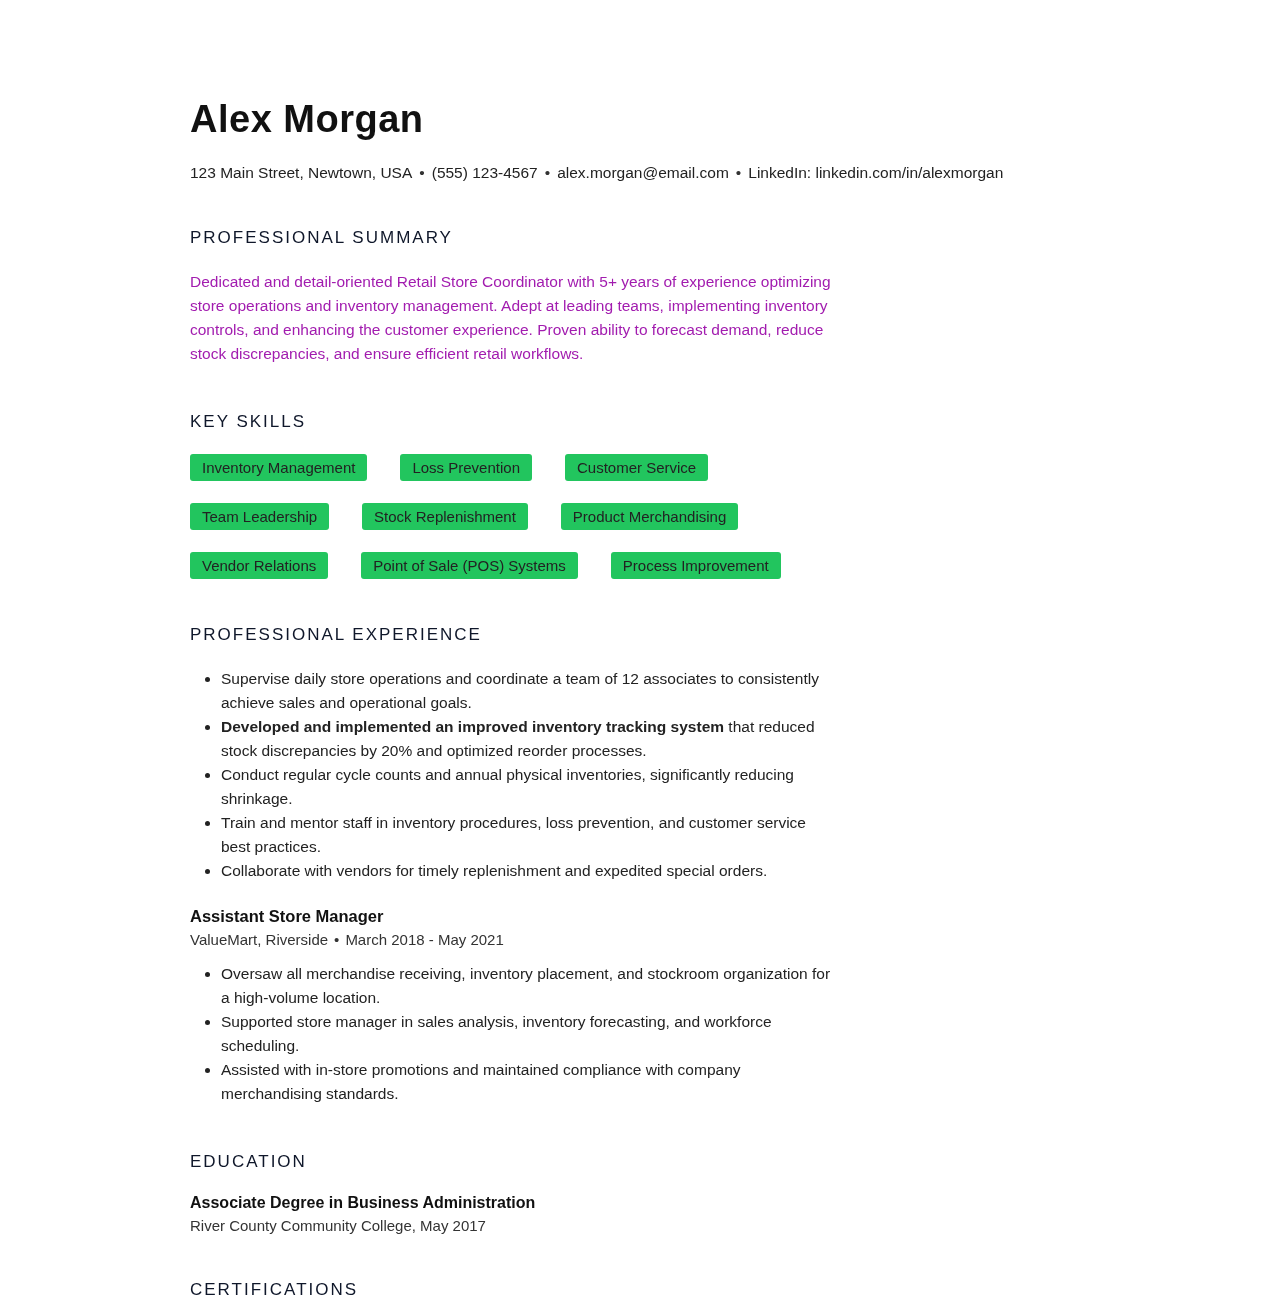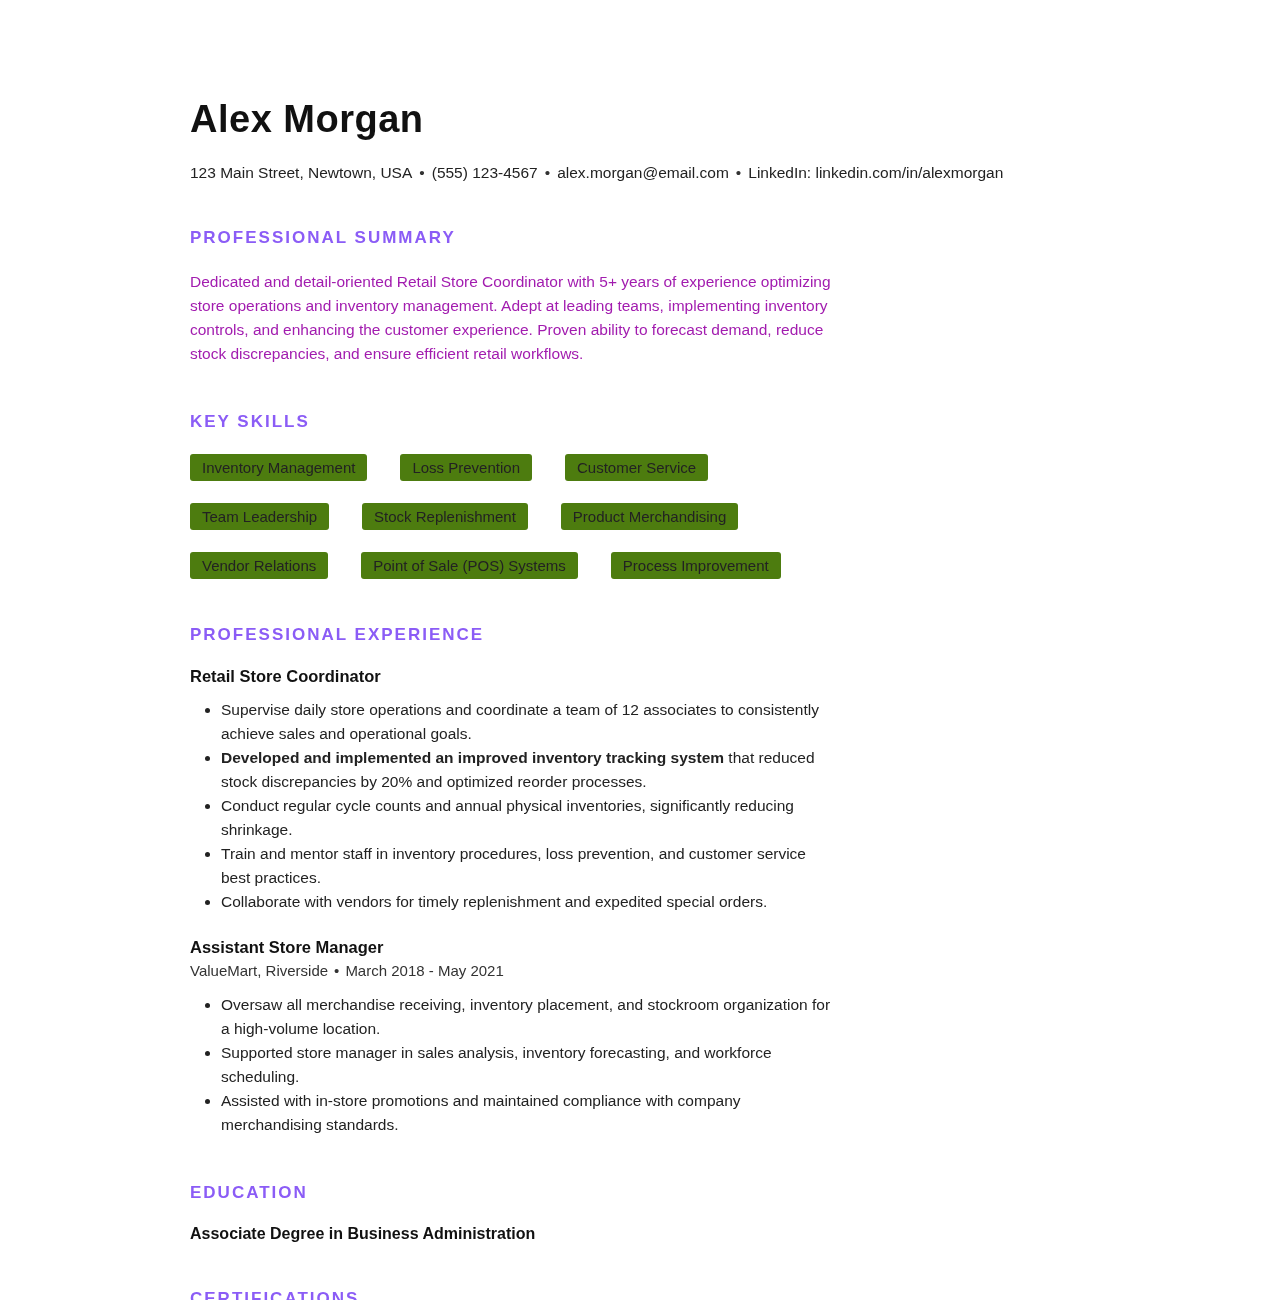--- a/index.html
+++ b/index.html
@@ -32,39 +32,39 @@
       white-space: nowrap;
       text-align: center;
     }
     .contact .sep {
       display: inline-block;
       padding: 0 7px;
       color: #333333;
     }
     h2.section-title {
       font-size: 17px;
-      font-weight: bold;
+      font-weight: normal;
       letter-spacing: 2px;
-      color: #8b5cf6;
+      color: #0f172a;
       margin: 46px 0 22px 0;
     }
     p.body-text {
       font-size: 15.5px;
       line-height: 24px;
       margin: 0;
       color: #a21caf;
     }
     .skills {
       display: flex;
       flex-wrap: wrap;
       gap: 22px 33px;
       margin-top: 20px;
     }
     .skill-tag {
-      background: #4d7c0f;
+      background: #22c55e;
       border-radius: 3px;
       padding: 5px 12px;
       font-size: 15px;
       color: #222222;
       white-space: nowrap;
     }
     .job + .job {
       margin-top: 24px;
     }
     .job-title {
@@ -135,21 +135,20 @@
     <span class="skill-tag">Stock Replenishment</span>
     <span class="skill-tag">Product Merchandising</span>
     <span class="skill-tag">Vendor Relations</span>
     <span class="skill-tag">Point of Sale (POS) Systems</span>
     <span class="skill-tag">Process Improvement</span>
   </div>
 
   <h2 class="section-title">PROFESSIONAL EXPERIENCE</h2>
 
   <div class="job">
-    <h3 class="job-title">Retail Store Coordinator</h3>
     <ul class="bullets">
       <li><span class="b"></span><span>Supervise daily store operations and coordinate a team of 12 associates to consistently achieve sales and operational goals.</span></li>
       <li><span class="b">Developed and implemented an improved inventory tracking system</span><span> that reduced stock discrepancies by 20% and optimized reorder processes.</span></li>
       <li><span class="b"></span><span>Conduct regular cycle counts and annual physical inventories, significantly reducing shrinkage.</span></li>
       <li><span class="b"></span><span>Train and mentor staff in inventory procedures, loss prevention, and customer service best practices.</span></li>
       <li><span class="b"></span><span>Collaborate with vendors for timely replenishment and expedited special orders.</span></li>
     </ul>
   </div>
 
   <div class="job">
@@ -159,16 +158,17 @@
     </p>
     <ul class="bullets">
       <li><span class="b"></span><span>Oversaw all merchandise receiving, inventory placement, and stockroom organization for a high-volume location.</span></li>
       <li><span class="b"></span><span>Supported store manager in sales analysis, inventory forecasting, and workforce scheduling.</span></li>
       <li><span class="b"></span><span>Assisted with in-store promotions and maintained compliance with company merchandising standards.</span></li>
     </ul>
   </div>
 
   <h2 class="section-title">EDUCATION</h2>
   <h3 class="degree">Associate Degree in Business Administration</h3>
+  <p class="school">River County Community College, May 2017</p>
 
   <h2 class="section-title">CERTIFICATIONS</h2>
 
 </div>
 
 </body></html>

